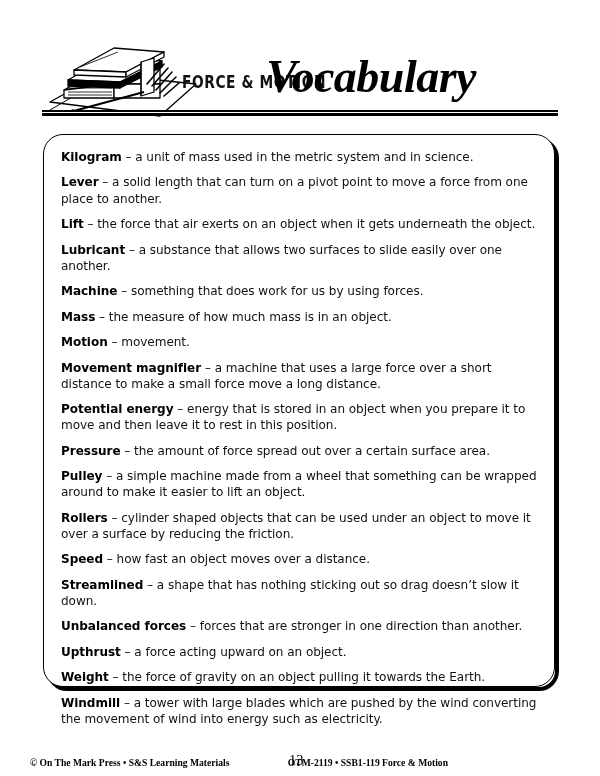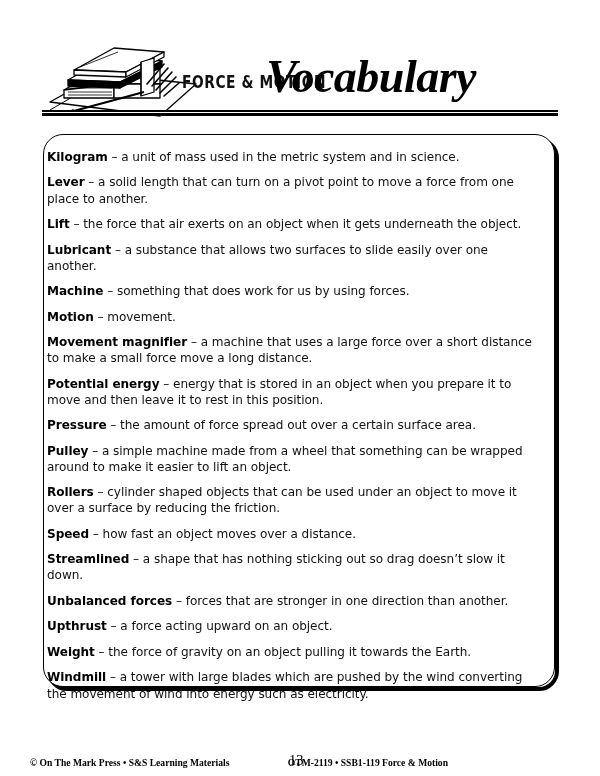--- a/index.html
+++ b/index.html
@@ -92,21 +92,21 @@
   .box {
     position: absolute;
     left: 43px;
     top: 134px;
     width: 512px;
     height: 553px;
     border: 1.6px solid #000;
     border-radius: 20px;
     box-sizing: border-box;
     background: #ffffff;
-    padding: 14px 17px 10px 3px;
+    padding: 14px 17px 10px 17px;
   }
 
   .entry {
     font-family: "DejaVu Sans", "Liberation Sans", sans-serif;
     font-size: 12.05px;
     line-height: 16.1px;
     color: #111111;
     margin: 0 0 9.4px 0;
     letter-spacing: -0.05px;
     text-align: left;
@@ -201,20 +201,21 @@
 
 <div class="box-shadow-layer"></div>
 
 <div class="box">
   <div id="entries">
       <p class="entry"><span class="term">Kilogram</span><span class="def"> – a unit of mass used in the metric system and in science.</span></p>
       <p class="entry"><span class="term">Lever</span><span class="def"> – a solid length that can turn on a pivot point to move a force from one place to another.</span></p>
       <p class="entry"><span class="term">Lift</span><span class="def"> – the force that air exerts on an object when it gets underneath the object.</span></p>
       <p class="entry"><span class="term">Lubricant</span><span class="def"> – a substance that allows two surfaces to slide easily over one another.</span></p>
       <p class="entry"><span class="term">Machine</span><span class="def"> – something that does work for us by using forces.</span></p>
+      <p class="entry"><span class="term">Mass</span><span class="def"> – the measure of how much mass is in an object.</span></p>
       <p class="entry"><span class="term">Motion</span><span class="def"> – movement.</span></p>
       <p class="entry"><span class="term">Movement magnifier</span><span class="def"> – a machine that uses a large force over a short distance to make a small force move a long distance.</span></p>
       <p class="entry"><span class="term">Potential energy</span><span class="def"> – energy that is stored in an object when you prepare it to move and then leave it to rest in this position.</span></p>
       <p class="entry"><span class="term">Pressure</span><span class="def"> – the amount of force spread out over a certain surface area.</span></p>
       <p class="entry"><span class="term">Pulley</span><span class="def"> – a simple machine made from a wheel that something can be wrapped around to make it easier to lift an object.</span></p>
       <p class="entry"><span class="term">Rollers</span><span class="def"> – cylinder shaped objects that can be used under an object to move it over a surface by reducing the friction.</span></p>
       <p class="entry"><span class="term">Speed</span><span class="def"> – how fast an object moves over a distance.</span></p>
       <p class="entry"><span class="term">Streamlined</span><span class="def"> – a shape that has nothing sticking out so drag doesn’t slow it down.</span></p>
       <p class="entry"><span class="term">Unbalanced forces</span><span class="def"> – forces that are stronger in one direction than another.</span></p>
       <p class="entry"><span class="term">Upthrust</span><span class="def"> – a force acting upward on an object.</span></p>

